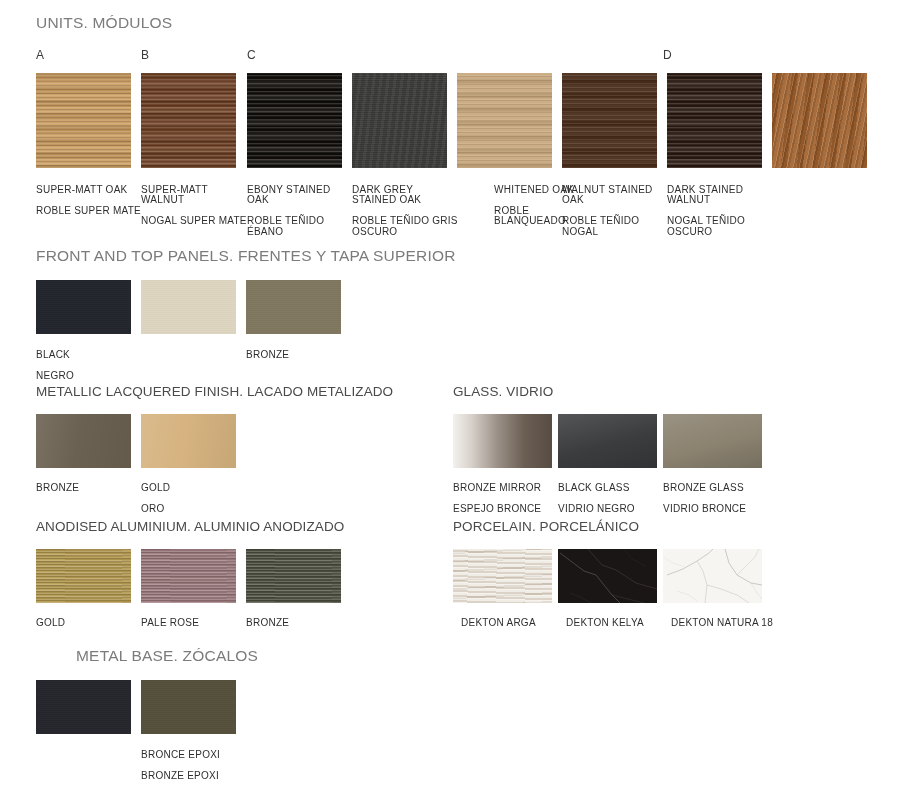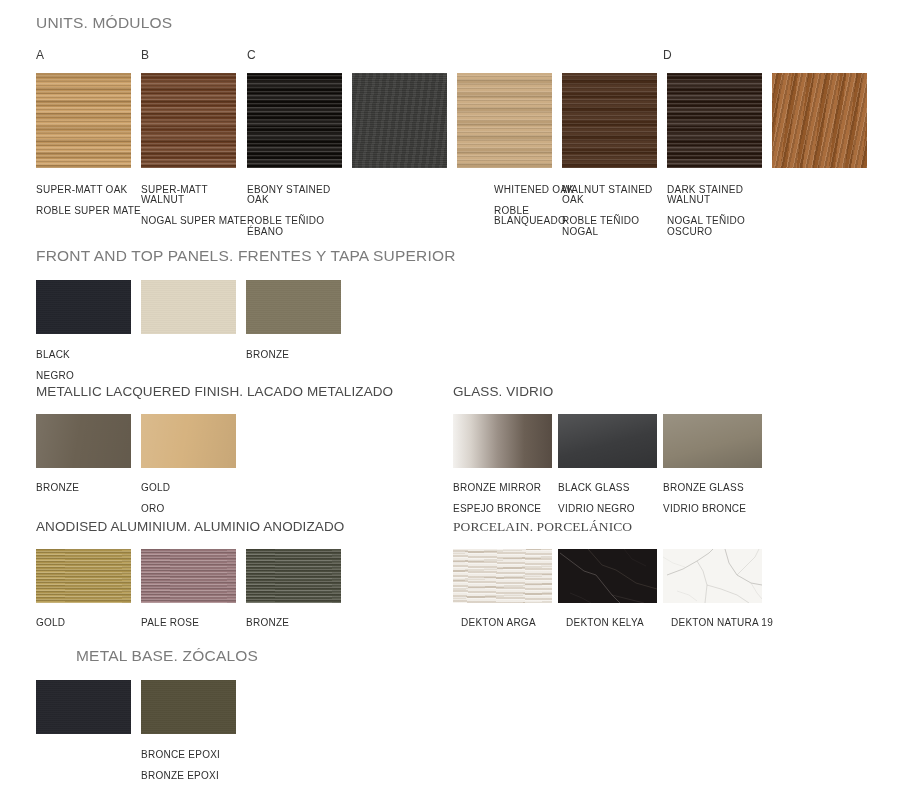--- a/index.html
+++ b/index.html
@@ -196,20 +196,24 @@
     <div class="tex wood"></div>
   </div>
   <div class="caption" style="left:247px; top:174px;">
     <div>EBONY STAINED OAK</div>
     <div>ROBLE TEÑIDO ÉBANO</div>
   </div>
 
   <div class="swatch" style="left:352px; top:73px; width:95px; height:95px; background-color:#3a3a38;">
     <div class="tex mottled"></div>
   </div>
+  <div class="caption" style="left:352px; top:174px;">
+    <div>DARK GREY STAINED OAK</div>
+    <div>ROBLE TEÑIDO GRIS OSCURO</div>
+  </div>
 
   <div class="swatch" style="left:457px; top:73px; width:95px; height:95px; background-color:#c9a97e;">
     <div class="tex wood-soft"></div>
   </div>
   <div class="caption" style="left:457px; top:174px;margin-left:37px;">
     <div>WHITENED OAK</div>
     <div>ROBLE BLANQUEADO</div>
   </div>
 
   <div class="swatch" style="left:562px; top:73px; width:95px; height:95px; background-color:#4a2d1a;">
@@ -318,21 +322,21 @@
   </div>
 
   <div class="swatch" style="left:246px; top:549px; width:95px; height:54px; background-color:#4e5041;">
     <div class="tex brushed"></div>
   </div>
   <div class="caption" style="left:246px; top:607px;">
     <div>BRONZE</div>
     <div></div>
   </div>
 
-  <div class="section-title small" style="left:453px; top:519px;font-family:Liberation Serif, serif;">PORCELAIN. PORCELÁNICO</div>
+  <div class="section-title small" style="left:453px; top:519px;">PORCELAIN. PORCELÁNICO</div>
 
   <div class="swatch" style="left:453px; top:549px; width:99px; height:54px; background-color:#e4ddd1;">
     <div class="tex stone-arga"></div>
   </div>
   <div class="caption w-wide" style="left:453px; top:607px;">
     <div>DEKTON ARGA</div>
   </div>
 
   <div class="swatch" style="left:558px; top:549px; width:99px; height:54px; background-color:#1a1616;">
     <svg class="tex" viewBox="0 0 99 54" preserveAspectRatio="none">
@@ -353,21 +357,21 @@
       <path d="M34 12 L40 22 L44 36 L42 54" stroke="#c2c0bc" stroke-width="0.7" fill="none" opacity="0.75"></path>
       <path d="M44 36 L58 40 L74 46 L86 54" stroke="#bdbbb7" stroke-width="0.65" fill="none" opacity="0.7"></path>
       <path d="M62 0 L66 14 L74 26 L88 34 L99 36" stroke="#b5b3af" stroke-width="0.8" fill="none" opacity="0.85"></path>
       <path d="M74 26 L82 18 L92 8 L96 0" stroke="#c4c2be" stroke-width="0.6" fill="none" opacity="0.7"></path>
       <path d="M14 42 L26 46 L34 52" stroke="#cccac6" stroke-width="0.5" fill="none" opacity="0.6"></path>
       <path d="M0 8 L10 14 L22 18" stroke="#cfcdc9" stroke-width="0.45" fill="none" opacity="0.55"></path>
       <path d="M88 34 L94 44 L99 50" stroke="#c6c4c0" stroke-width="0.5" fill="none" opacity="0.6"></path>
     </svg>
   </div>
   <div class="caption w-wide" style="left:663px; top:607px;">
-    <div>DEKTON NATURA 19</div>
+    <div>DEKTON NATURA 18</div>
   </div>
 
   <div class="section-title" style="left:36px; top:647px;margin-left:40px;">METAL BASE. ZÓCALOS</div>
 
   <div class="swatch" style="left:36px; top:680px; width:95px; height:54px; background-color:#25262c;">
     <div class="tex flat"></div>
   </div>
 
   <div class="swatch" style="left:141px; top:680px; width:95px; height:54px; background-color:#55503a;">
     <div class="tex flat"></div>

